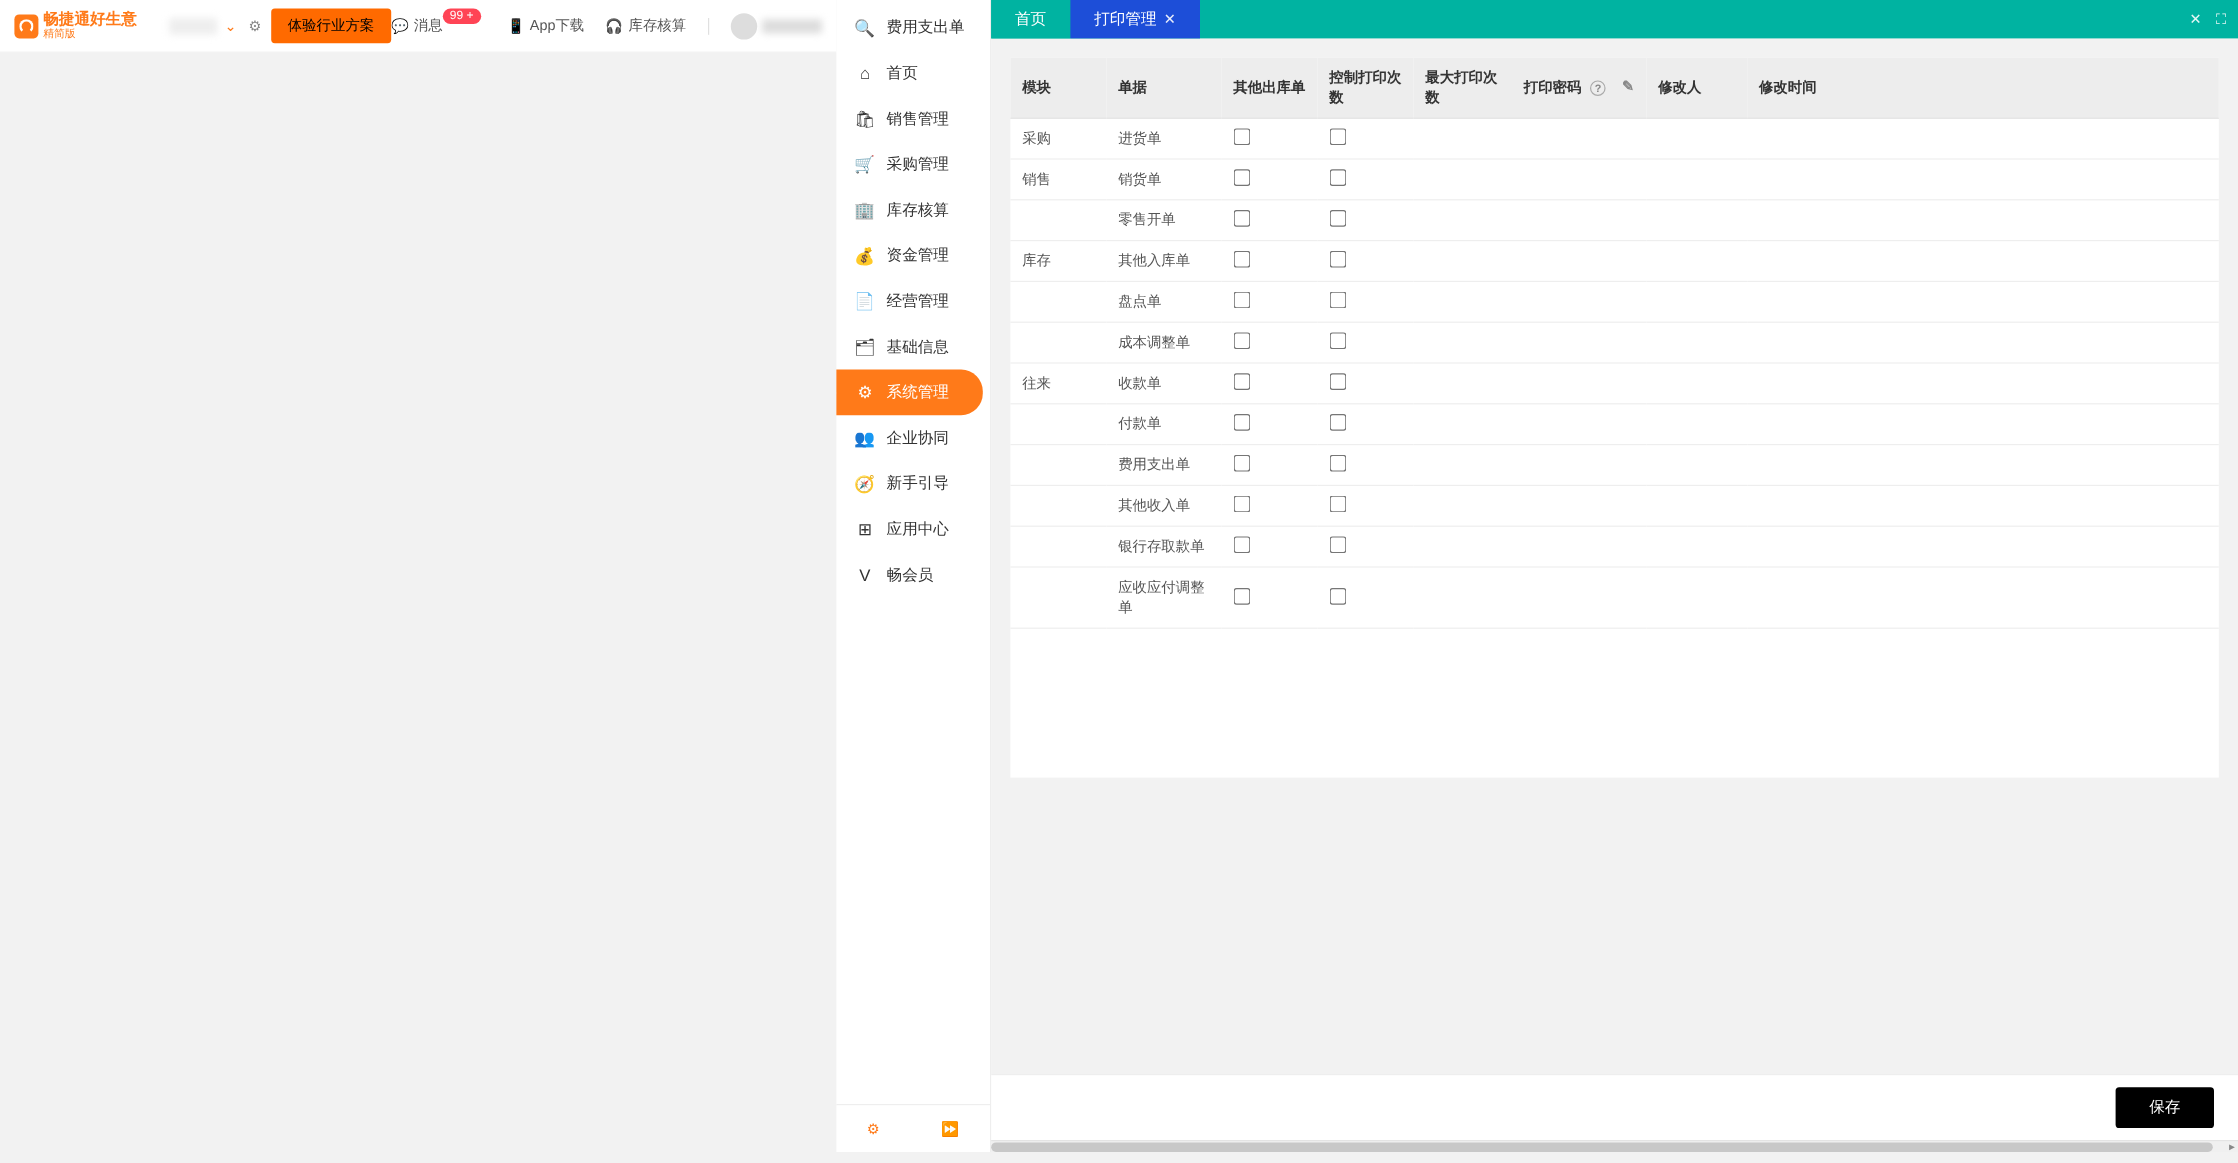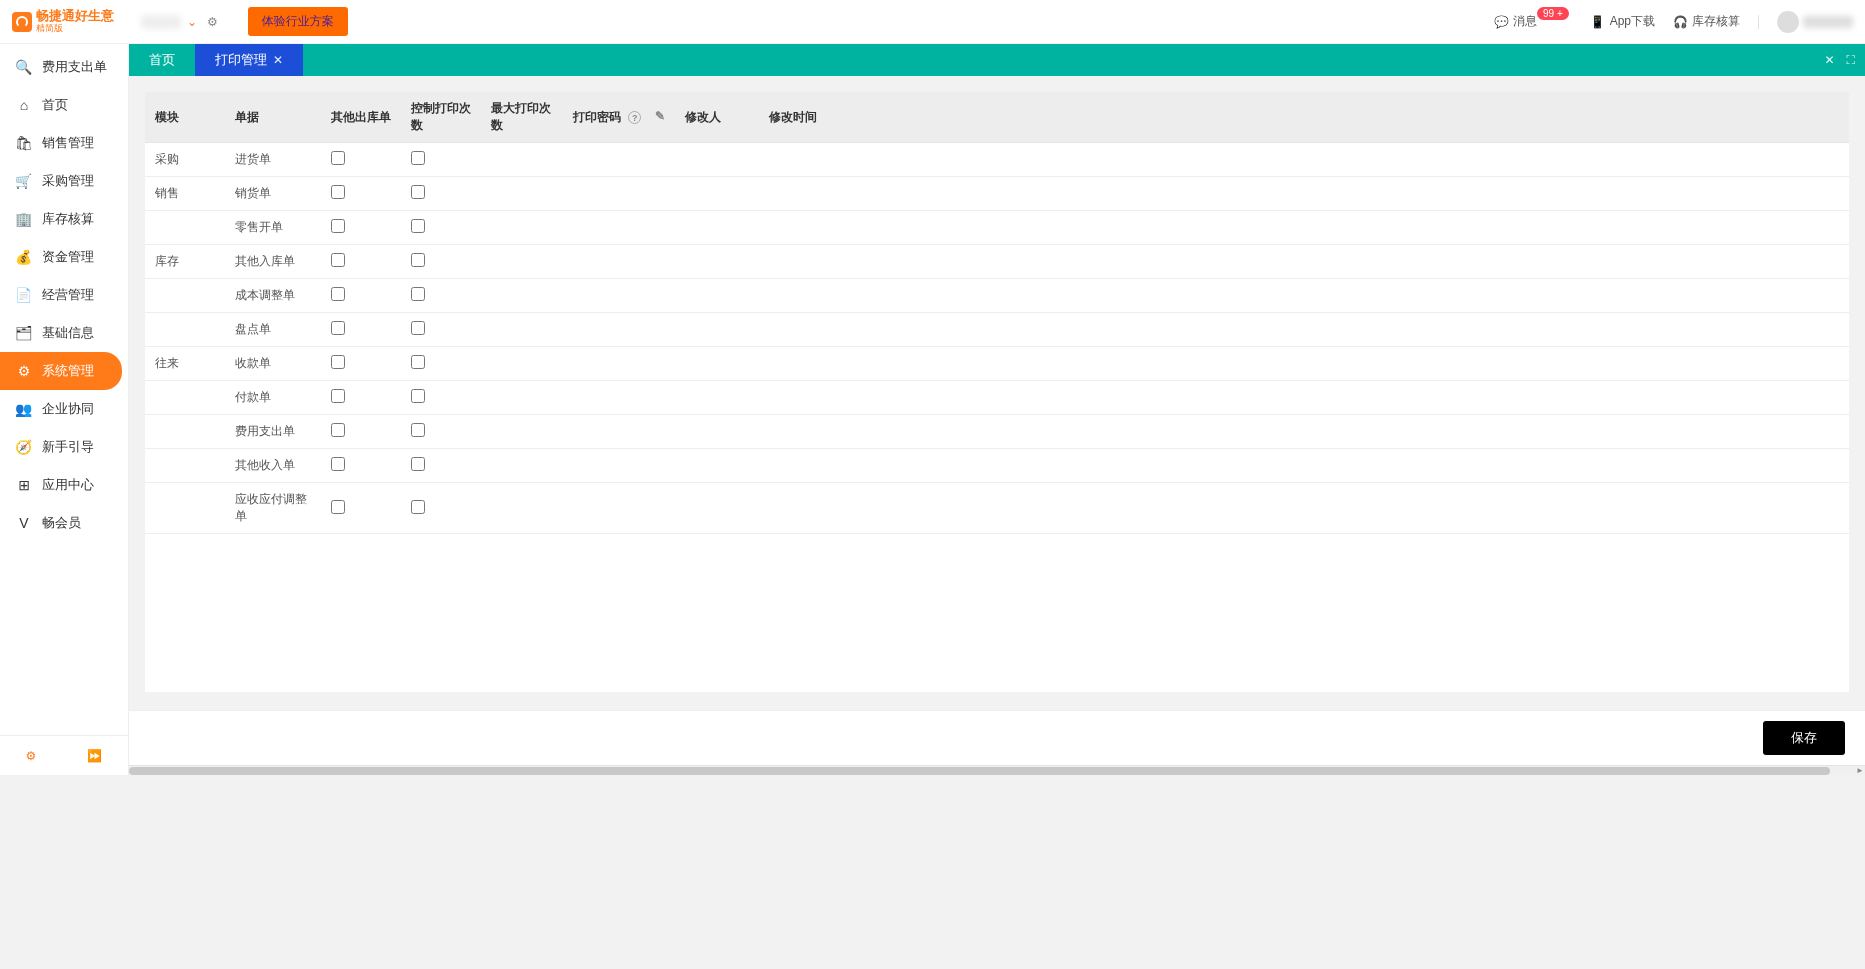--- a/index.html
+++ b/index.html
@@ -1,30 +1,30 @@
 <!DOCTYPE html>
 <html><head>
 <meta charset="utf-8">
 <style>
   * { box-sizing: border-box; margin: 0; padding: 0; }
   body { font-family: "Microsoft YaHei", sans-serif; font-size: 12px; color: #333; background: #f2f2f2; overflow: hidden; }
-  .app { display: flex; flex-direction: column; height: 775px; width: 1865px; }
+  .app { display: flex; flex-direction: row; height: 960px; width: 1865px; }
 
   
   .header { height: 44px; background: #fff; display: flex; align-items: center; padding: 0 12px; border-bottom: 1px solid #f0f0f0; }
   .logo-area { display: flex; align-items: center; width: 117px; }
   .logo-icon { width: 20px; height: 20px; background: #ff7a19; border-radius: 4px; margin-right: 4px; position: relative; }
   .logo-icon::after { content: ""; position: absolute; width: 8px; height: 8px; border: 2px solid #fff; border-radius: 50%; top: 4px; left: 4px; border-bottom-color: transparent; }
   .logo-text { color: #ff7a19; font-size: 13px; font-weight: bold; line-height: 1; }
   .logo-sub { color: #ff7a19; font-size: 9px; }
   .company-select { margin-left: 12px; display: flex; align-items: center; color: #999; gap: 6px; }
   .company-select .blur { filter: blur(3px); background: #eee; width: 40px; height: 14px; border-radius: 2px; }
   .chev { color: #ff7a19; font-size: 12px; }
   .gear { margin-left: 10px; color: #888; }
-  .btn-orange { background: #ff6a00; color: #4c1d95; border: none; padding: 6px 14px; border-radius: 3px; font-size: 12px; margin-left: 30px; cursor: pointer; }
+  .btn-orange { background: #ff6a00; color: #000000; border: none; padding: 6px 14px; border-radius: 3px; font-size: 12px; margin-left: 8px; cursor: pointer; }
   .header-right { margin-left: auto; display: flex; align-items: center; gap: 18px; color: #555; }
   .hr-item { display: flex; align-items: center; gap: 4px; cursor: pointer; }
   .badge { background: #f45; color: #fff; font-size: 10px; border-radius: 8px; padding: 1px 6px; position: relative; top: -8px; left: -4px; }
   .avatar { width: 22px; height: 22px; background: #ddd; border-radius: 50%; }
   .blur-name { filter: blur(3px); background: #ddd; width: 50px; height: 12px; border-radius: 2px; }
   .divider { width: 1px; height: 14px; background: #e0e0e0; }
 
   
   .main { flex: 1; display: flex; min-height: 0; }
 
@@ -262,31 +262,31 @@
                   <td>其他入库单</td>
                   <td><input type="checkbox" class="chk" style=""></td>
                   <td><input type="checkbox" class="chk" style=""></td>
                   <td></td>
                   <td></td>
                   <td></td>
                   <td></td>
                 </tr>
                 <tr>
                   <td></td>
+                  <td>盘点单</td>
+                  <td><input type="checkbox" class="chk" style=""></td>
+                  <td><input type="checkbox" class="chk" style=""></td>
+                  <td></td>
+                  <td></td>
+                  <td></td>
+                  <td></td>
+                </tr>
+                <tr>
+                  <td></td>
                   <td>成本调整单</td>
-                  <td><input type="checkbox" class="chk" style=""></td>
-                  <td><input type="checkbox" class="chk" style=""></td>
-                  <td></td>
-                  <td></td>
-                  <td></td>
-                  <td></td>
-                </tr>
-                <tr>
-                  <td></td>
-                  <td>盘点单</td>
                   <td><input type="checkbox" class="chk" style=""></td>
                   <td><input type="checkbox" class="chk" style=""></td>
                   <td></td>
                   <td></td>
                   <td></td>
                   <td></td>
                 </tr>
                 <tr>
                   <td>往来</td>
                   <td>收款单</td>
@@ -313,20 +313,30 @@
                   <td><input type="checkbox" class="chk" style=""></td>
                   <td><input type="checkbox" class="chk" style=""></td>
                   <td></td>
                   <td></td>
                   <td></td>
                   <td></td>
                 </tr>
                 <tr>
                   <td></td>
                   <td>其他收入单</td>
+                  <td><input type="checkbox" class="chk" style=""></td>
+                  <td><input type="checkbox" class="chk" style=""></td>
+                  <td></td>
+                  <td></td>
+                  <td></td>
+                  <td></td>
+                </tr>
+                <tr>
+                  <td></td>
+                  <td>银行存取款单</td>
                   <td><input type="checkbox" class="chk" style=""></td>
                   <td><input type="checkbox" class="chk" style=""></td>
                   <td></td>
                   <td></td>
                   <td></td>
                   <td></td>
                 </tr>
                 <tr>
                   <td></td>
                   <td>应收应付调整单</td>

